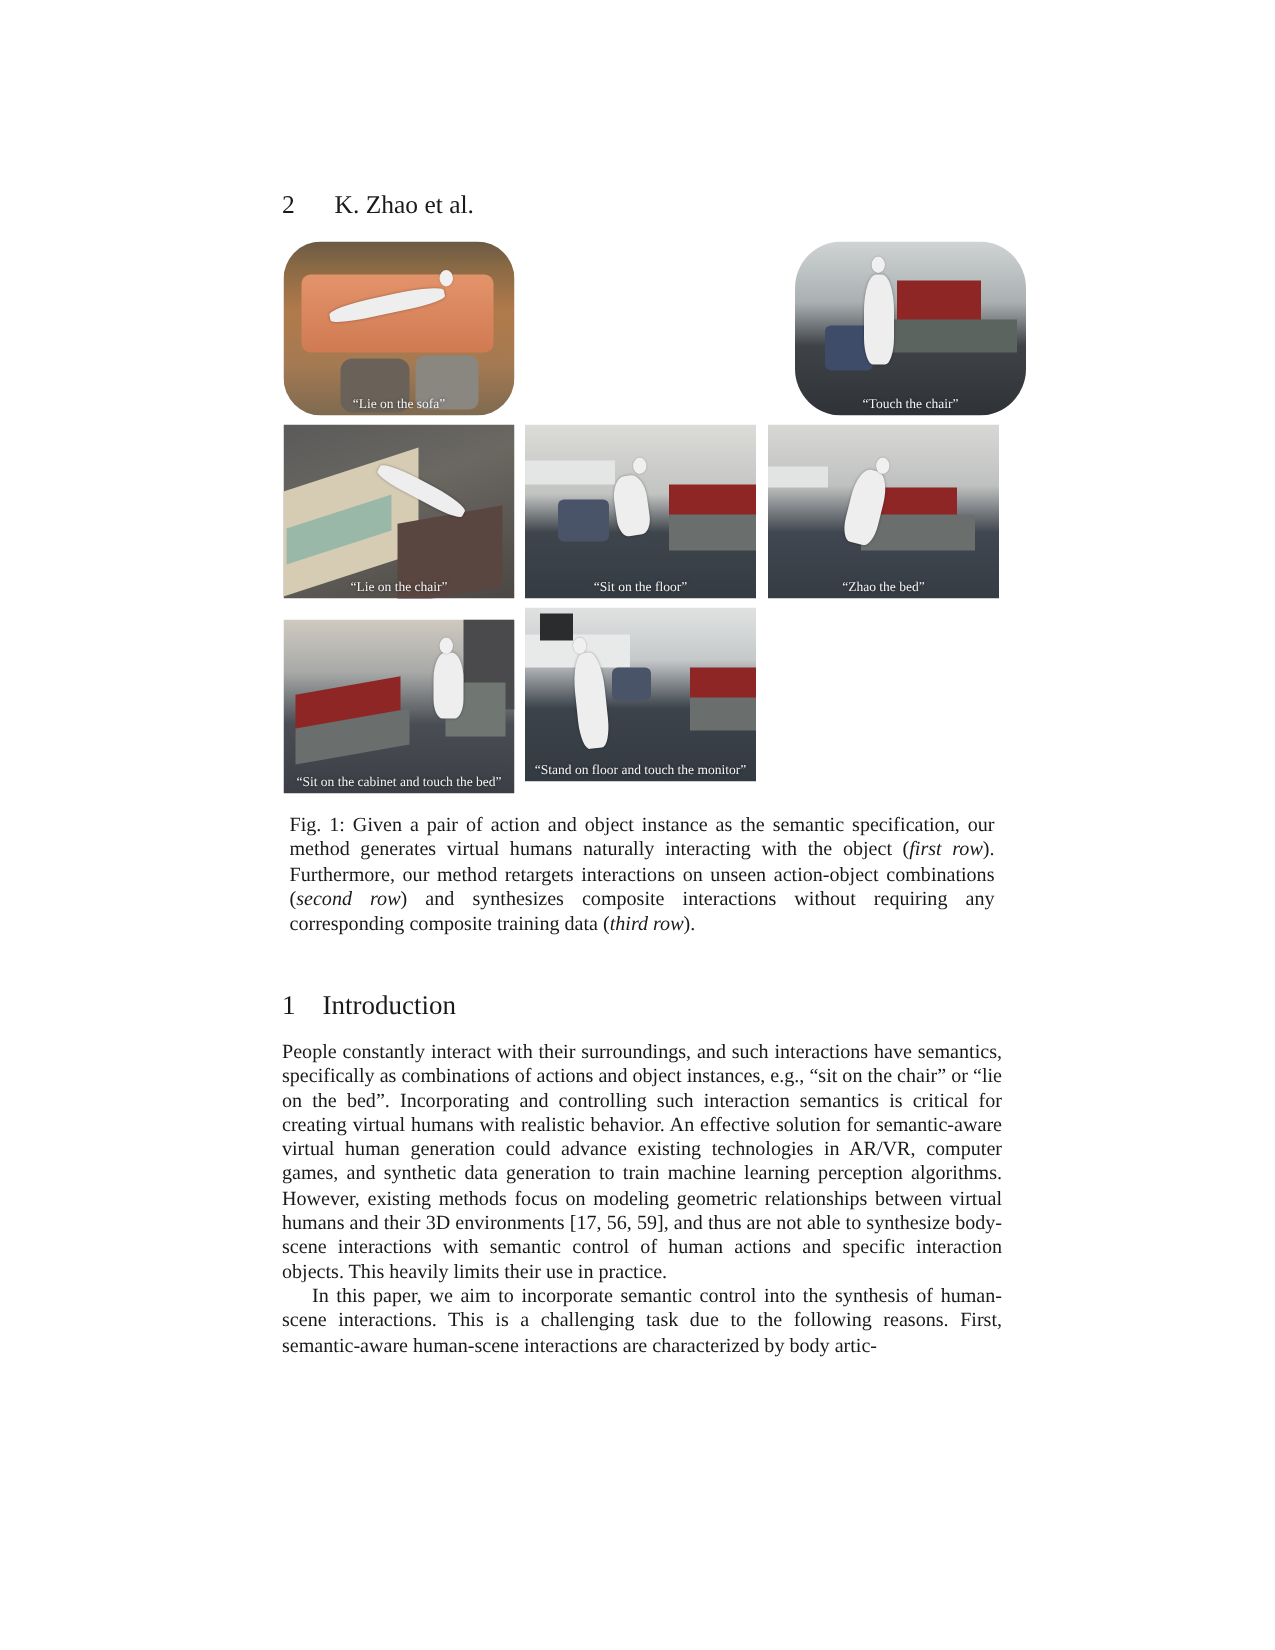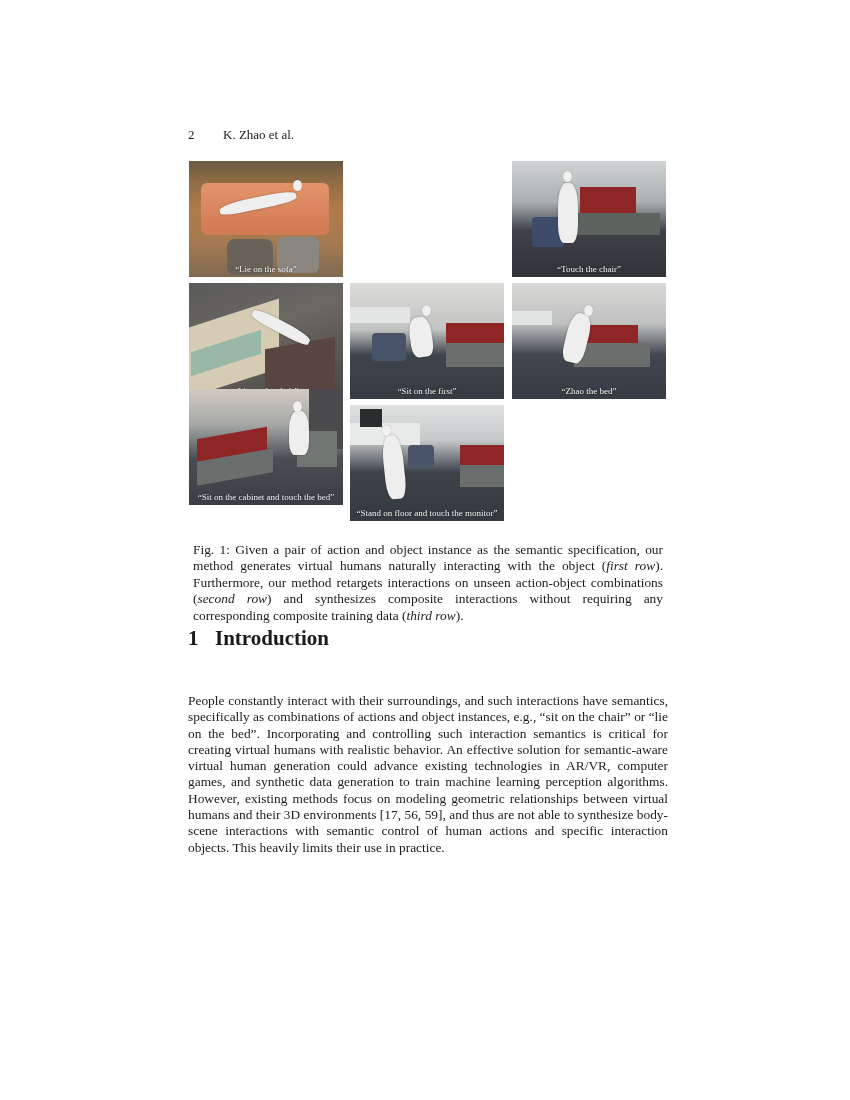--- a/index.html
+++ b/index.html
@@ -1,60 +1,60 @@
 <!DOCTYPE html>
 <html><head>
   <meta charset="utf-8">
   <style>
     html, body { margin: 0; padding: 0; background: #ffffff; }
     body { width: 850px; height: 1100px; position: relative; overflow: hidden;
            font-family: "Liberation Serif", "DejaVu Serif", serif; color: #1a1a1a; }
-    .running-head { position: absolute; top: 127px; left: 188px; font-size: 13px; }
+    .running-head { position: absolute; top: 127px; left: 188px; font-size: 17px; }
     .running-head .pg { display: inline-block; width: 35px; }
     .figure { position: absolute; top: 161px; left: 189px; width: 477px; height: 361px; }
     .panel { position: absolute; width: 154px; height: 116px; overflow: hidden; }
     .panel .scene { position: absolute; inset: 0; }
     .panel .cap { position: absolute; left: 0; right: 0; bottom: 3px; text-align: center;
                   color: #f4f4f4; font-size: 9px; white-space: nowrap;
                   text-shadow: 0 0 2px rgba(0,0,0,0.6); }
     .human { position: absolute; background: #eeeeee; border-radius: 40% 40% 30% 30%;
              box-shadow: 0 0 2px rgba(0,0,0,0.35); }
     .head { position: absolute; width: 9px; height: 11px; background: #f0f0f0; border-radius: 50%;
             box-shadow: 0 0 1px rgba(0,0,0,0.35); }
     .obj { position: absolute; }
     .caption { position: absolute; top: 537px; left: 188px; width: 480px; font-size: 13.4px;
                line-height: 16.4px; text-align: justify; }
     .caption p { margin: 5px; }
-    .section-title { position: absolute; top: 626px; left: 188px; font-size: 21px; font-weight: bold; }
+    .section-title { position: absolute; top: 660px; left: 188px; font-size: 18px; font-weight: normal; }
     .section-title .num { display: inline-block; width: 27px; }
     .body-text { position: absolute; top: 693px; left: 188px; width: 480px; font-size: 13.4px;
                  line-height: 16.3px; text-align: justify; hyphens: manual; }
     .body-text p { margin: 0; }
     .body-text p.indent { text-indent: 20px; }
   </style>
 </head>
 <body>
 
 <div class="running-head">
   <span class="pg">2</span><span>K. Zhao et al.</span>
 </div>
 
 <div class="figure">
 
-  <div class="panel" style="left:0;top:0;">
+  <div class="panel" style="left:0;top:0;border-radius:25px;">
     <div class="scene" style="background:linear-gradient(180deg,#6b5a44 0%,#8a6a45 15%,#b07a4a 40%,#a57a52 70%,#7e6a50 100%);">
       <div class="obj" style="left:12px;top:22px;width:128px;height:52px;background:linear-gradient(180deg,#e3936a,#d07a52);border-radius:6px;"></div>
       <div class="obj" style="left:38px;top:78px;width:46px;height:36px;background:#6a6258;border-radius:8px;"></div>
       <div class="obj" style="left:88px;top:76px;width:42px;height:36px;background:#8a8680;border-radius:6px;"></div>
       <div class="human" style="left:30px;top:36px;width:78px;height:12px;transform:rotate(-12deg);"></div>
       <div class="head" style="left:104px;top:19px;"></div>
     </div>
     <div class="cap">“Lie on the sofa”</div>
   </div>
-  <div class="panel" style="left:323px;top:0;">
+  <div class="panel" style="left:341px;top:0;border-radius:31px;">
     <div class="scene" style="background:linear-gradient(180deg,#cfd3d3 0%,#aab0b2 35%,#3f4348 60%,#2f3338 100%);">
       <div class="obj" style="left:68px;top:26px;width:56px;height:28px;background:#8e2626;"></div>
       <div class="obj" style="left:64px;top:52px;width:84px;height:22px;background:#5c6460;"></div>
       <div class="obj" style="left:20px;top:56px;width:32px;height:30px;background:#3e4c6a;border-radius:4px;"></div>
       <div class="human" style="left:46px;top:22px;width:20px;height:60px;"></div>
       <div class="head" style="left:51px;top:10px;"></div>
     </div>
     <div class="cap">“Touch the chair”</div>
   </div>
 
@@ -69,34 +69,34 @@
   </div>
   <div class="panel" style="left:161px;top:122px;">
     <div class="scene" style="background:linear-gradient(180deg,#dcdcd8 0%,#c2c4c2 40%,#3f454c 62%,#353b42 100%);">
       <div class="obj" style="left:0;top:24px;width:60px;height:16px;background:#e4e6e6;"></div>
       <div class="obj" style="left:22px;top:50px;width:34px;height:28px;background:#4a5468;border-radius:4px;"></div>
       <div class="obj" style="left:96px;top:40px;width:58px;height:22px;background:#8e2626;"></div>
       <div class="obj" style="left:96px;top:60px;width:58px;height:24px;background:#6a6e6c;"></div>
       <div class="human" style="left:60px;top:34px;width:22px;height:40px;transform:rotate(-8deg);"></div>
       <div class="head" style="left:72px;top:22px;"></div>
     </div>
-    <div class="cap">“Sit on the first”</div>
+    <div class="cap">“Sit on the floor”</div>
   </div>
   <div class="panel" style="left:323px;top:122px;">
     <div class="scene" style="background:linear-gradient(180deg,#d8d8d6 0%,#bfc1c0 35%,#414750 62%,#363c44 100%);">
       <div class="obj" style="left:0;top:28px;width:40px;height:14px;background:#e2e4e4;"></div>
       <div class="obj" style="left:62px;top:42px;width:64px;height:22px;background:#8e2626;"></div>
       <div class="obj" style="left:62px;top:60px;width:76px;height:24px;background:#6a6e6c;"></div>
       <div class="human" style="left:54px;top:30px;width:22px;height:50px;transform:rotate(14deg);"></div>
       <div class="head" style="left:72px;top:22px;"></div>
     </div>
     <div class="cap">“Zhao the bed”</div>
   </div>
 
-  <div class="panel" style="left:0;top:228px;">
+  <div class="panel" style="left:0;top:252px;">
     <div class="scene" style="background:linear-gradient(180deg,#cfcac0 0%,#a8aaa8 30%,#4a4e54 60%,#3b3f45 100%);">
       <div class="obj" style="left:120px;top:0;width:34px;height:60px;background:#4a4a4c;"></div>
       <div class="obj" style="left:8px;top:44px;width:70px;height:28px;background:#8e2626;transform:skewY(-10deg);"></div>
       <div class="obj" style="left:8px;top:66px;width:76px;height:24px;background:#6a6e6c;transform:skewY(-10deg);"></div>
       <div class="obj" style="left:108px;top:42px;width:40px;height:36px;background:#707672;"></div>
       <div class="human" style="left:100px;top:22px;width:20px;height:44px;"></div>
       <div class="head" style="left:104px;top:12px;"></div>
     </div>
     <div class="cap">“Sit on the cabinet and touch the bed”</div>
   </div>
@@ -117,13 +117,14 @@
 <div class="caption">
   <p><span>Fig. 1:</span><span> Given a pair of action and object instance as the semantic specification, our method generates virtual humans naturally interacting with the object (</span><em>first row</em><span>). Furthermore, our method retargets interactions on unseen action-object combinations (</span><em>second row</em><span>) and synthesizes composite interactions without re­quiring any corresponding composite training data (</span><em>third row</em><span>).</span></p>
 </div>
 
 <div class="section-title">
   <span class="num">1</span><span>Introduction</span>
 </div>
 
 <div class="body-text">
   <p>People constantly interact with their surroundings, and such interactions have semantics, specifically as combinations of actions and object instances, e.g., “sit on the chair” or “lie on the bed”. Incorporating and controlling such interac­tion semantics is critical for creating virtual humans with realistic behavior. An effective solution for semantic-aware virtual human generation could advance ex­isting technologies in AR/VR, computer games, and synthetic data generation to train machine learning perception algorithms. However, existing methods fo­cus on modeling geometric relationships between virtual humans and their 3D environments [17, 56, 59], and thus are not able to synthesize body-scene inter­actions with semantic control of human actions and specific interaction objects. This heavily limits their use in practice.</p>
+  <p class="indent">In this paper, we aim to incorporate semantic control into the synthesis of human-scene interactions. This is a challenging task due to the following reasons. First, semantic-aware human-scene interactions are characterized by body artic-</p>
 </div>
 
 </body></html>

